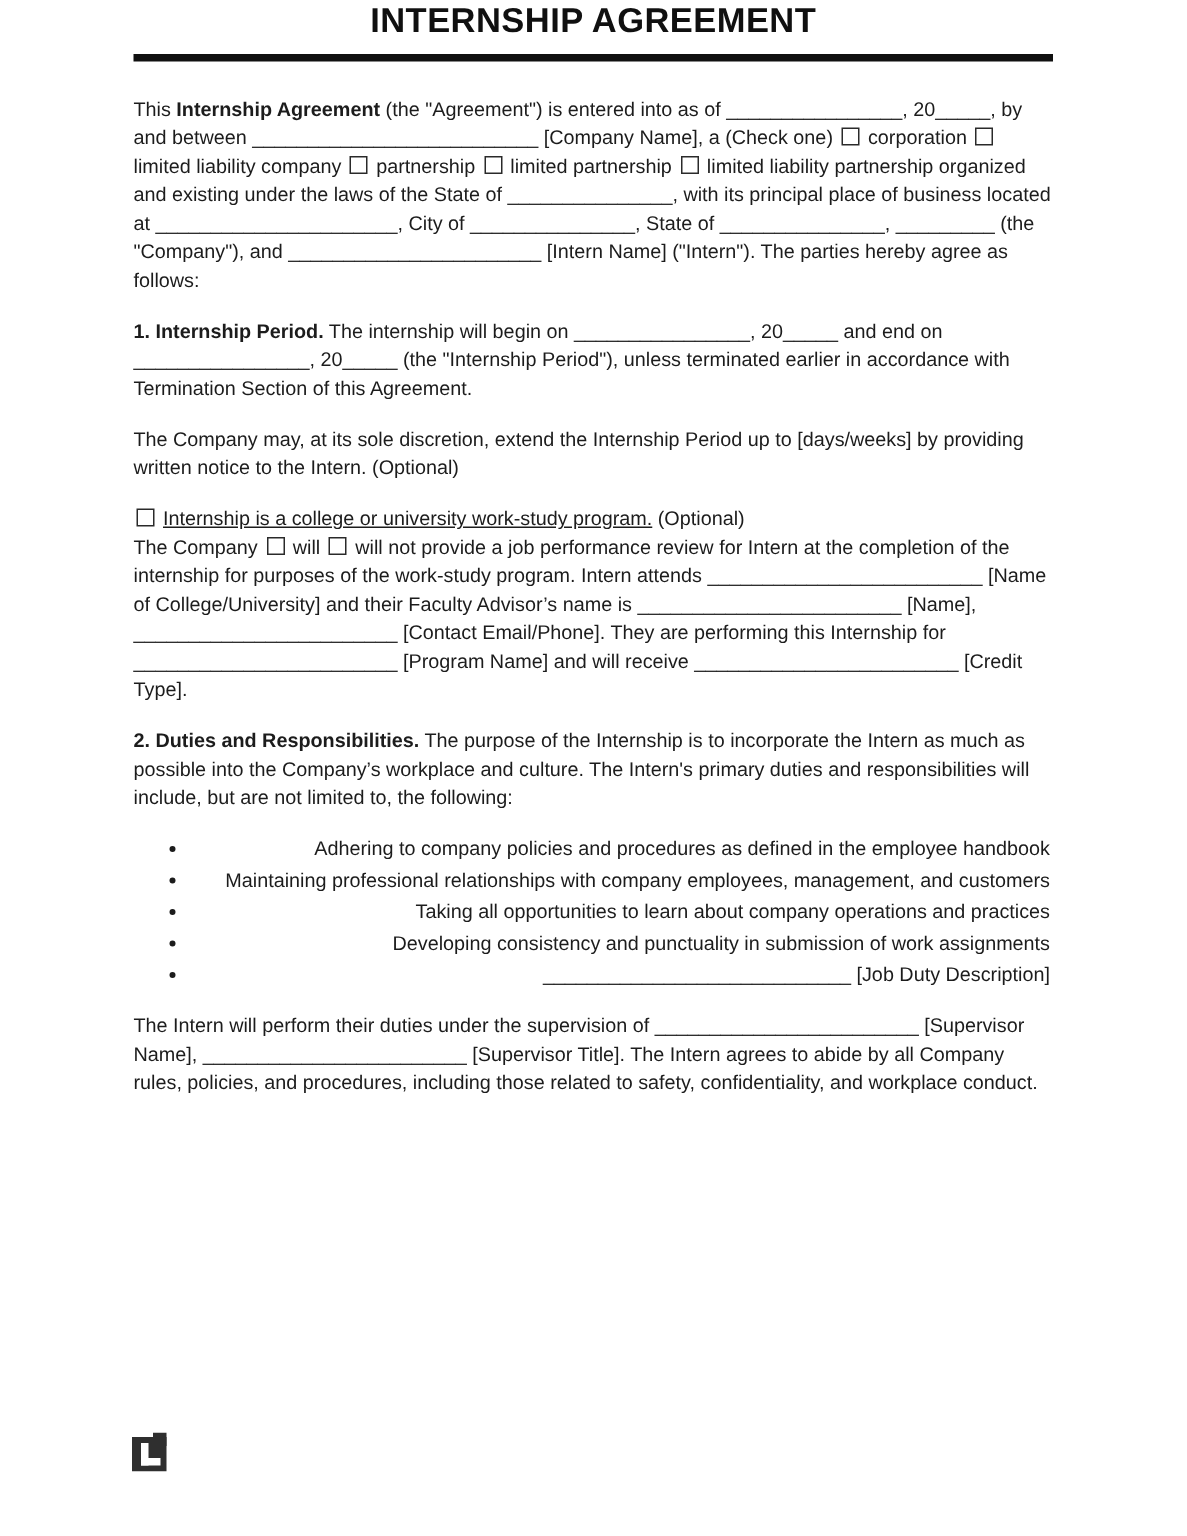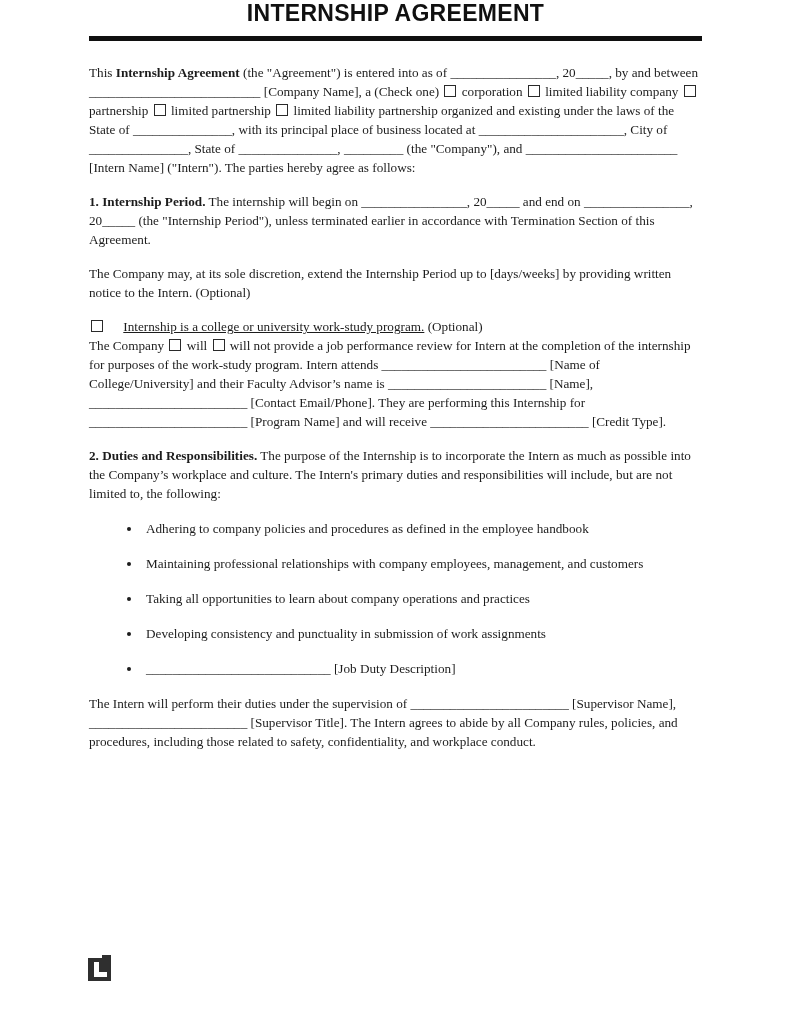--- a/index.html
+++ b/index.html
@@ -32,37 +32,37 @@
   }
   .title-rule {
     height: 5px;
     background: #101010;
     margin-top: 9px;
   }
   .content {
     margin-top: 22px;
     font-size: 13.2px;
     line-height: 19px;
-    font-family: Liberation Serif, serif;
   }
   p.para {
     margin: 0 0 15px 0;
   }
   p.para.tight {
     margin-bottom: 0;
   }
   .b { font-weight: bold; }
-  .u { text-decoration: underline; margin-left: 15px; }
+  .u { text-decoration: underline; }
   ul.duties {
     margin: 0 0 15px 0;
     padding-left: 37px;
   }
   ul.duties li {
-    margin: 16px;
+    margin: 2px;
     padding-left: 4px;
+    text-align: right;
   }
   .cbx {
     display: inline-block;
     width: 10px;
     height: 10px;
     border: 1.3px solid #2a2a2a;
     vertical-align: -1px;
     margin: 0 2px;
     background: #ffffff;
   }

